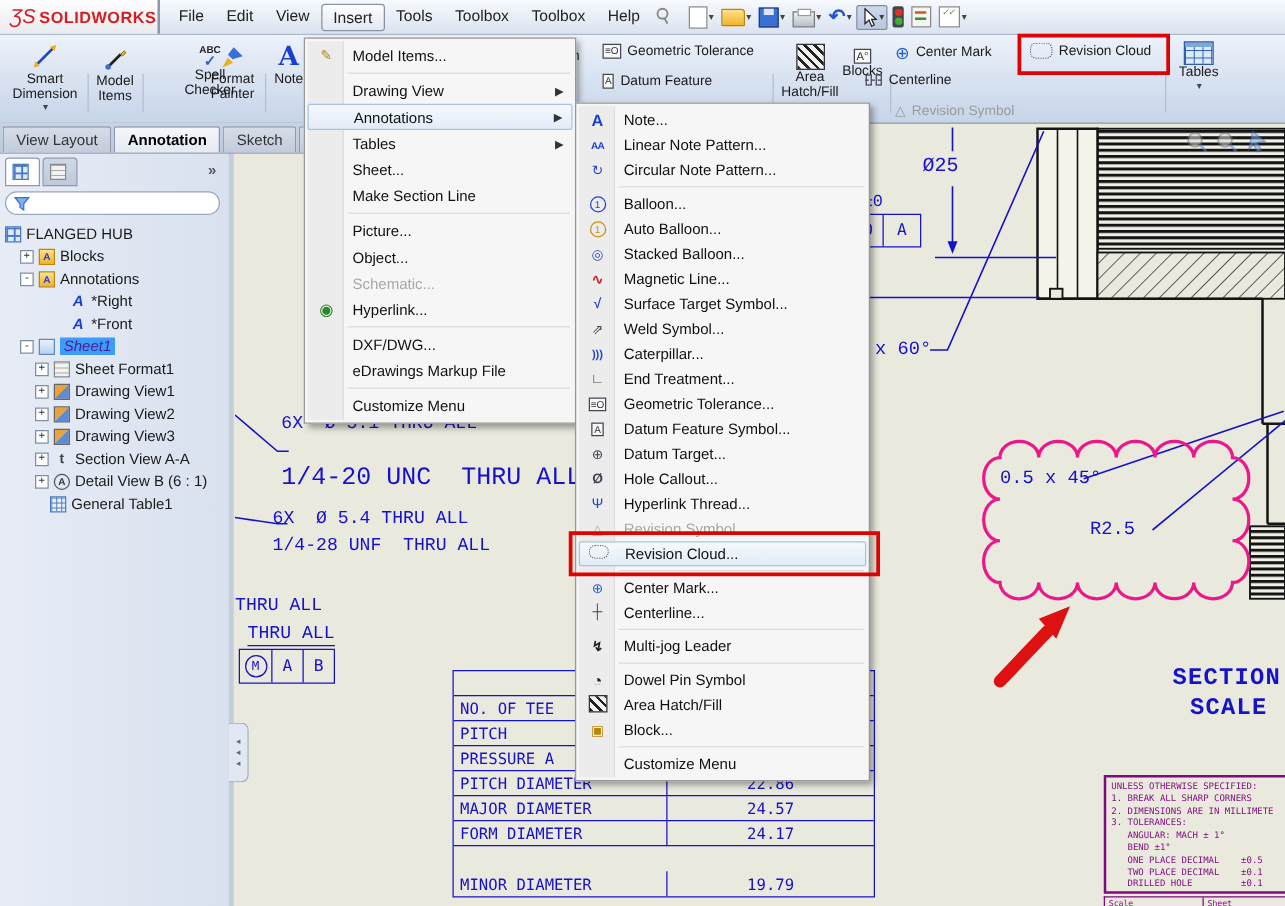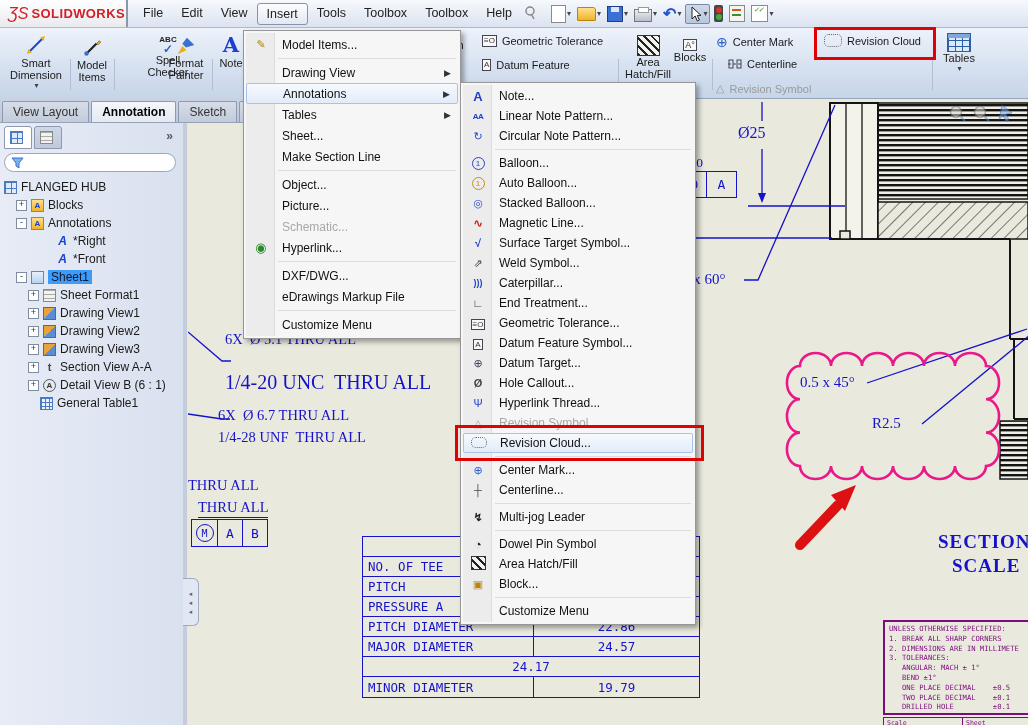--- a/index.html
+++ b/index.html
@@ -82,29 +82,29 @@
   .fi-note{color:#1b3fd0;font-weight:bold;font-style:italic;font-size:12px;}
   .fi-sheet{background:linear-gradient(#e8f1fc,#b9d2ef);border:1px solid #5d88c0;}
   .fi-sheetfmt{background:#f2f2ee;border:1px solid #888;
                background-image:linear-gradient(#aaa 1px,transparent 1px);background-size:4px 4px;}
   .fi-view{background:linear-gradient(135deg,#e8a33d 50%,#5b8dd6 50%);border:1px solid #666;}
   .fi-section{color:#444;font-weight:bold;font-size:11px;}
   .fi-detail{border:1.3px solid #555;border-radius:50%;color:#333;font-size:8px;font-weight:bold;}
   .fi-table{background-color:#eaf1fb;border:1px solid #4a7ac0;
             background-image:linear-gradient(#4a7ac0 1px,transparent 1px),linear-gradient(90deg,#4a7ac0 1px,transparent 1px);
             background-size:4px 4px;}
-  .sel{background:#3d9bfa;color:#0f172a;padding:0 3px;}
+  .sel{background:#3d9bfa;color:#4c1d95;padding:0 3px;font-style:italic;}
 
   
   #drawing{left:188px;top:98px;width:840px;height:627px;background:#eae9de;overflow:hidden;z-index:1;
            border-top:1px solid #9aa5b5;}
-  .cad{position:absolute;color:#1512c9;font-family:Liberation Serif, serif;white-space:pre;text-align:right;}
+  .cad{position:absolute;color:#1512c9;font-family:Liberation Mono, monospace;white-space:pre;text-align:right;}
   #dimtable{position:absolute;left:174px;top:437px;width:338px;border:1px solid #1512c9;box-sizing:border-box;}
   .trw{display:flex;height:20px;border-bottom:1px solid #1512c9;box-sizing:border-box;}
-  .trw:last-child{border-bottom:none;}
+  .trw:last-child{border-bottom:none;margin-top:20px;}
   .tc1{width:171px;border-right:1px solid #1512c9;box-sizing:border-box;display:flex;align-items:center;
        padding-left:5px;color:#1512c9;font-family:"DejaVu Sans Mono",monospace;font-size:12.5px;overflow:hidden;white-space:nowrap;}
   .tc2{flex:1;display:flex;align-items:center;justify-content:center;color:#1512c9;
        font-family:"DejaVu Sans Mono",monospace;font-size:12.5px;}
   .trw.full .tc1{border-right:none;width:100%;}
   #notes{position:absolute;left:695px;top:521px;width:148px;height:95px;border:2px solid #7d0b7d;
          box-sizing:border-box;padding:2px 0 0 4px;}
   .nline{font-family:"DejaVu Sans Mono",monospace;font-size:7.2px;line-height:9.8px;color:#7d0b7d;white-space:pre;}
   #tblock{position:absolute;left:695px;top:618px;width:148px;height:12px;border:1px solid #7d0b7d;border-bottom:none;
           display:flex;}
@@ -260,21 +260,21 @@
   </div>
   <div class="rbig" style="left:668px;top:12px;width:44px;">
     <span class="bxic" style="font-size:9px;">A°</span>
     <div class="rlabel">Blocks</div>
   </div>
   <div class="vsep" style="left:712px;"></div>
   <div class="rowitem" style="left:716px;top:7px;">
     <span style="color:#2a62c8;font-size:14px;">⊕</span>
     <span>Center Mark</span>
   </div>
-  <div class="rowitem" style="left:728px;top:31px;">
+  <div class="rowitem" style="left:692px;top:31px;">
     <svg width="14" height="12" viewBox="0 0 14 12">
         <rect x="1" y="2" width="4" height="8" fill="none" stroke="#445"></rect>
         <rect x="9" y="2" width="4" height="8" fill="none" stroke="#445"></rect>
         <line x1="0" y1="6" x2="14" y2="6" stroke="#445" stroke-dasharray="3 2"></line>
       </svg>
     <span>Centerline</span>
   </div>
   <div class="rowitem gray" style="left:716px;top:55px;">
     <span>△</span>
     <span>Revision Symbol</span>
@@ -429,21 +429,21 @@
       <circle cx="768" cy="13" r="5.5" fill="#d8d8d8" stroke="#777" stroke-width="1.5"></circle>
       <line x1="772" y1="17" x2="777" y2="22" stroke="#5588cc" stroke-width="2"></line>
       <circle cx="792" cy="13" r="5.5" fill="#d8d8d8" stroke="#777" stroke-width="1.5"></circle>
       <line x1="796" y1="17" x2="801" y2="22" stroke="#5588cc" stroke-width="2"></line>
       <path d="M814 6 l10 8 -6 1 3 6 -3 1.5 -3-6 -4 4z" fill="#7aa6e0" stroke="#3a62a8" stroke-width="1"></path>
     </g>
   </svg>
 
   <div class="cad" style="left:37px;top:232px;font-size:14.5px;">6X  Ø 5.1 THRU ALL</div>
   <div class="cad" style="left:37px;top:272px;font-size:20px;">1/4-20 UNC  THRU ALL</div>
-  <div class="cad" style="left:30px;top:308px;font-size:14.5px;">6X  Ø 6.7 THRU ALL</div>
+  <div class="cad" style="left:30px;top:308px;font-size:14.5px;">6X  Ø 5.4 THRU ALL</div>
   <div class="cad" style="left:30px;top:330px;font-size:14.5px;">1/4-28 UNF  THRU ALL</div>
   <div class="cad" style="left:0px;top:378px;font-size:14.5px;">THRU ALL</div>
   <div class="cad" style="left:10px;top:400px;font-size:14.5px;border-bottom:1.4px solid #1512c9;padding-bottom:1px;">THRU ALL</div>
   <div class="fcf" style="left:3px;top:420px;height:26px;">
     <span style="width:25px;font-size:12px;border-right:1.5px solid #1512c9;">
         <i class="circM" style="display:inline-flex;align-items:center;justify-content:center;font-style:normal;">M</i>
       </span>
     <span style="width:24px;font-size:13px;border-right:1.5px solid #1512c9;">A</span>
     <span style="width:24px;font-size:13px;">B</span>
   </div>
@@ -480,20 +480,21 @@
       </div>
     <div class="trw">
         <div class="tc1">PITCH DIAMETER</div>
         <div class="tc2">22.86</div>
       </div>
     <div class="trw">
         <div class="tc1">MAJOR DIAMETER</div>
         <div class="tc2">24.57</div>
       </div>
     <div class="trw">
+        <div class="tc1">FORM DIAMETER</div>
         <div class="tc2">24.17</div>
       </div>
     <div class="trw">
         <div class="tc1">MINOR DIAMETER</div>
         <div class="tc2">19.79</div>
       </div>
   </div>
 
   <div id="notes">
     <div class="nline">UNLESS OTHERWISE SPECIFIED:</div>
@@ -537,24 +538,24 @@
       <span class="sarrow">▶</span>
     </div>
   <div class="mi">
       <span>Sheet...</span>
     </div>
   <div class="mi">
       <span>Make Section Line</span>
     </div>
   <div class="msep"></div>
   <div class="mi">
+      <span>Picture...</span>
+    </div>
+  <div class="mi">
       <span>Object...</span>
-    </div>
-  <div class="mi">
-      <span>Picture...</span>
     </div>
   <div class="mi dis">
       <span>Schematic...</span>
     </div>
   <div class="mi">
     <span class="mic" style="color:#2a8a2a;font-size:13px;">◉</span>
     <span>Hyperlink...</span>
   </div>
   <div class="msep"></div>
   <div class="mi">

